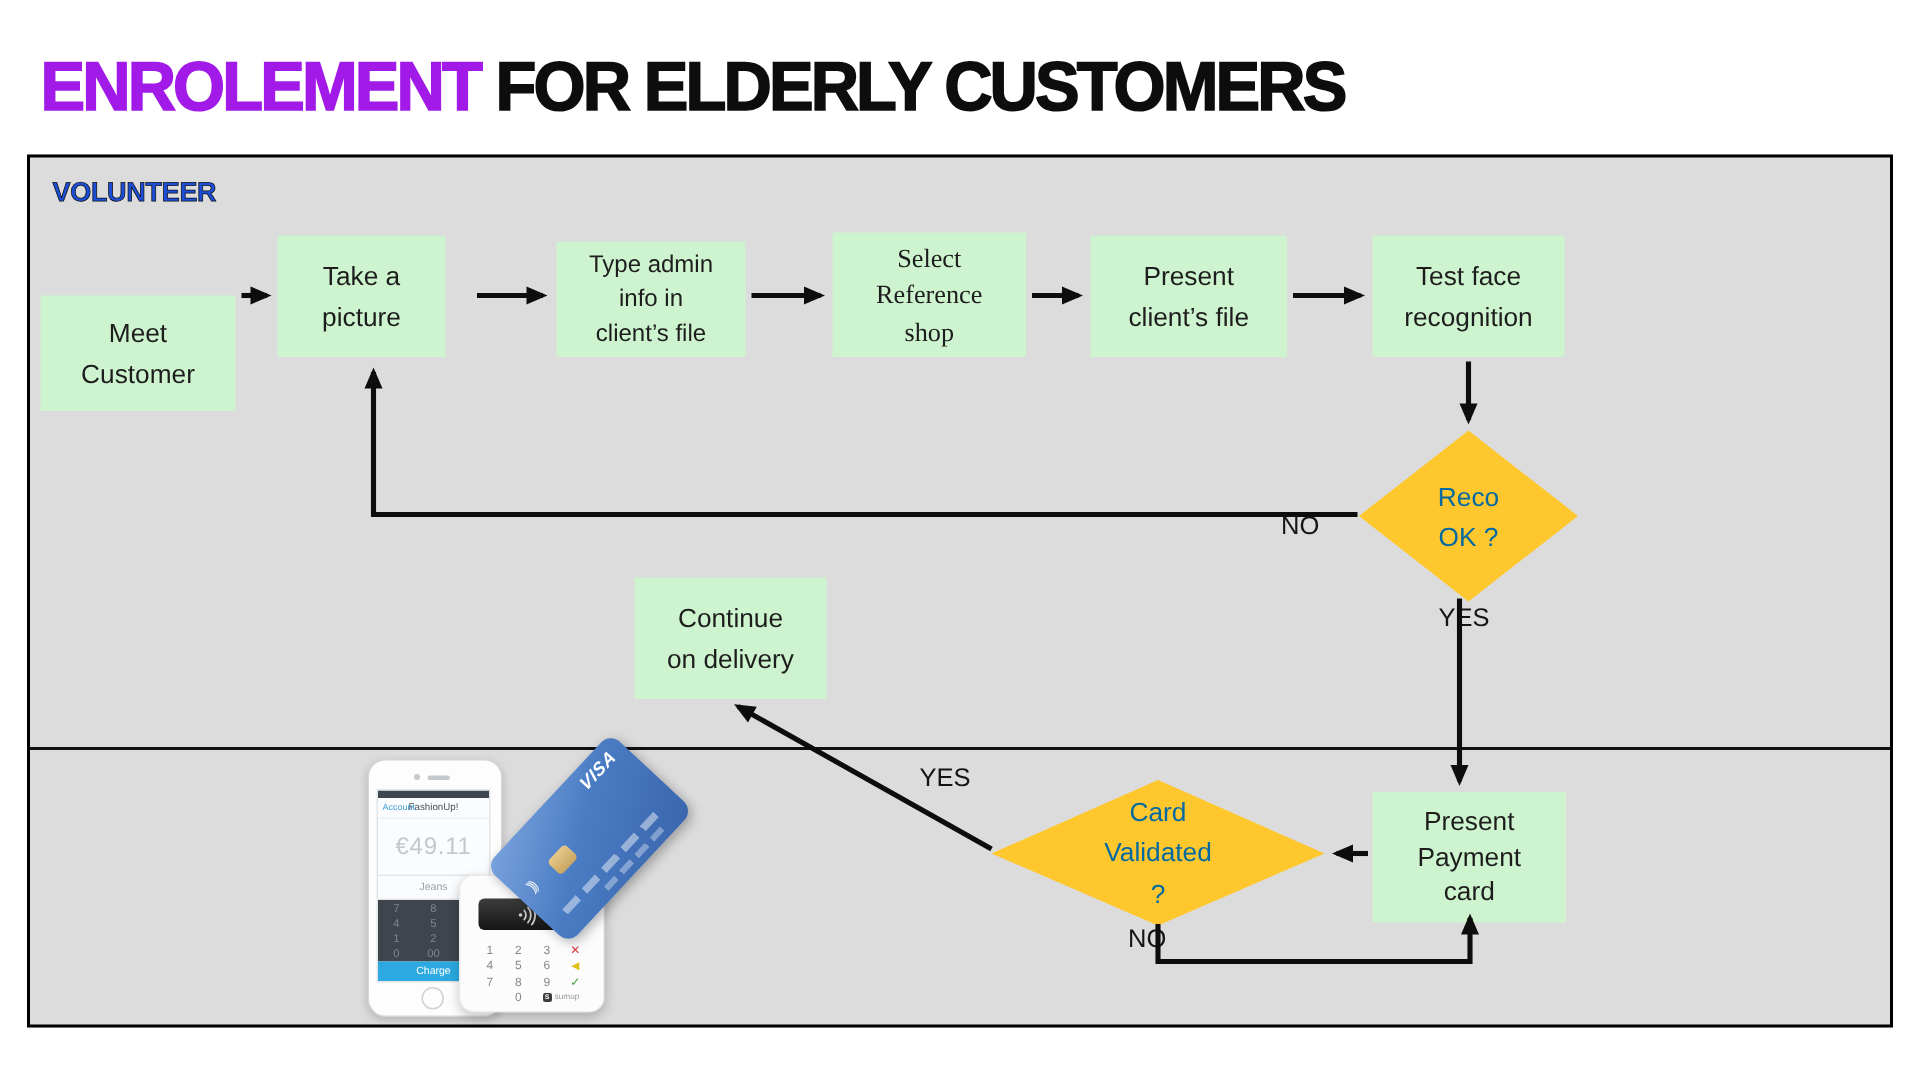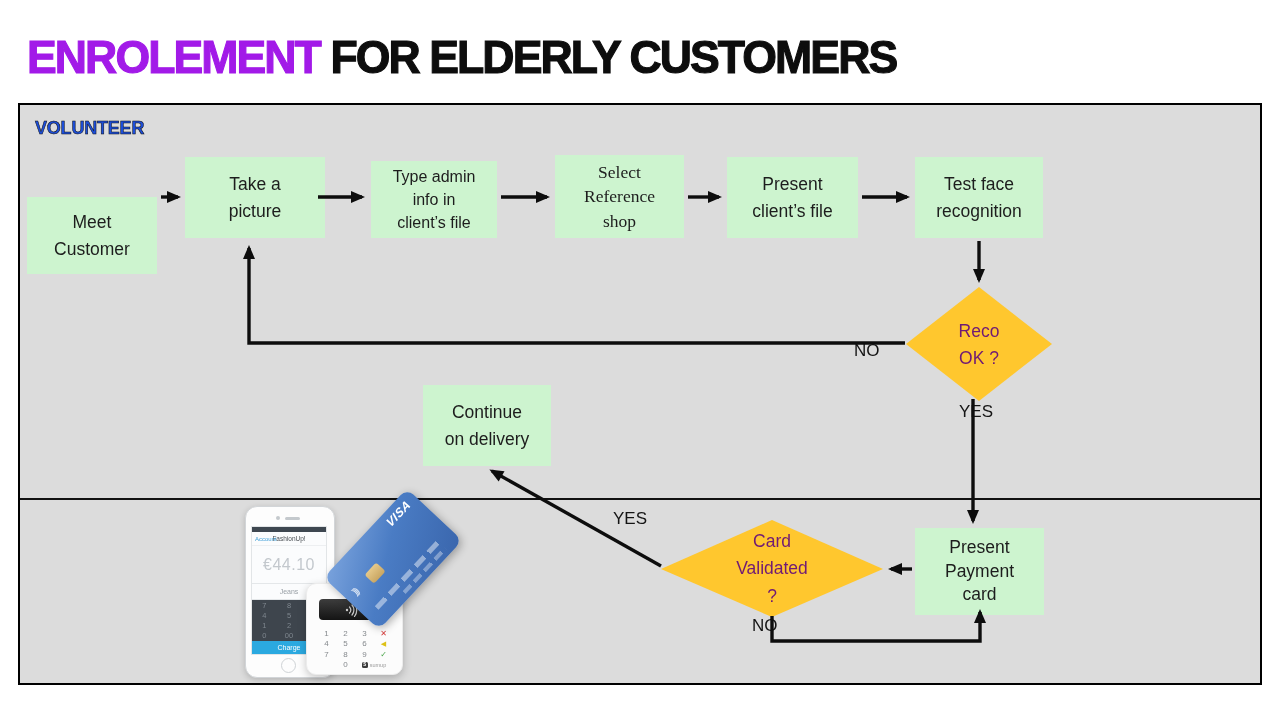--- a/index.html
+++ b/index.html
@@ -22,33 +22,33 @@
          border:2px solid #000;background:var(--lane-bg);}
   .lane-divider{position:absolute;left:0;top:393px;width:100%;height:0;border-top:2px solid #111;}
   .lane-label{position:absolute;font-size:18px;font-weight:700;color:#1d4ed8;letter-spacing:-.2px;
               -webkit-text-stroke:.5px #0d0d0d;}
   #lbl-volunteer{left:15px;top:13px;}
   #lbl-terminal{left:9px;top:400px;}
   
   .pbox{position:absolute;background:var(--box-green);display:flex;align-items:center;justify-content:center;
         text-align:center;white-space:pre-line;font-size:17.5px;line-height:1.5;color:#1d1d1d;z-index:1;}
   #n-meet{left:27px;top:160px;width:130px;height:77px;margin-top:37px;}
-  #n-take{left:185px;top:157px;width:140px;height:81px;}
+  #n-take{left:185px;top:157px;width:112px;height:81px;}
   #n-type{left:371px;top:161px;width:126px;height:77px;font-size:16px;line-height:1.45;}
   #n-select{left:555px;top:155px;width:129px;height:83px;line-height:1.4;font-family:Liberation Serif, serif;}
   #n-validate{left:727px;top:157px;width:131px;height:81px;}
   #n-test{left:915px;top:157px;width:128px;height:81px;}
   #n-continue{left:423px;top:385px;width:128px;height:81px;}
   #n-present{left:915px;top:528px;width:129px;height:87px;line-height:1.35;}
   
   .connector-layer{position:absolute;left:0;top:0;width:1280px;height:720px;z-index:2;pointer-events:none;}
   .diamond{fill:var(--diamond-yellow);}
   
   .dlabel{position:absolute;display:flex;align-items:center;justify-content:center;text-align:center;
-          white-space:pre-line;font-size:17.5px;line-height:1.55;color:#701a75;z-index:3;}
+          white-space:pre-line;font-size:17.5px;line-height:1.55;color:#0369a1;z-index:3;}
   #dl-reco{left:929px;top:302px;width:100px;height:86px;}
   #dl-card{left:722px;top:524px;width:100px;height:90px;}
   
   .elabel{position:absolute;font-size:17px;color:#141414;z-index:1;}
   #el-reco-no{left:854px;top:341px;}
   #el-reco-yes{left:959px;top:402px;}
   #el-card-yes{left:613px;top:509px;}
   #el-card-no{left:752px;top:616px;}
   
   .phone{position:absolute;left:245px;top:506px;width:88px;height:170px;background:#fdfdfd;
@@ -167,21 +167,21 @@
 
   <div class="phone">
     <div class="phone-cam"></div>
     <div class="phone-speaker"></div>
     <div class="phone-screen">
       <div class="ps-status"></div>
       <div class="ps-nav">
         <span class="ps-nav-left">Account</span>
         <span class="ps-nav-title">FashionUp!</span>
       </div>
-      <div class="ps-amount">€44.10</div>
+      <div class="ps-amount">€49.11</div>
       <div class="ps-item">Jeans</div>
       <div class="ps-keypad">
         <span>7</span>
         <span>8</span>
         <span></span>
         <span>4</span>
         <span>5</span>
         <span></span>
         <span>1</span>
         <span>2</span>

